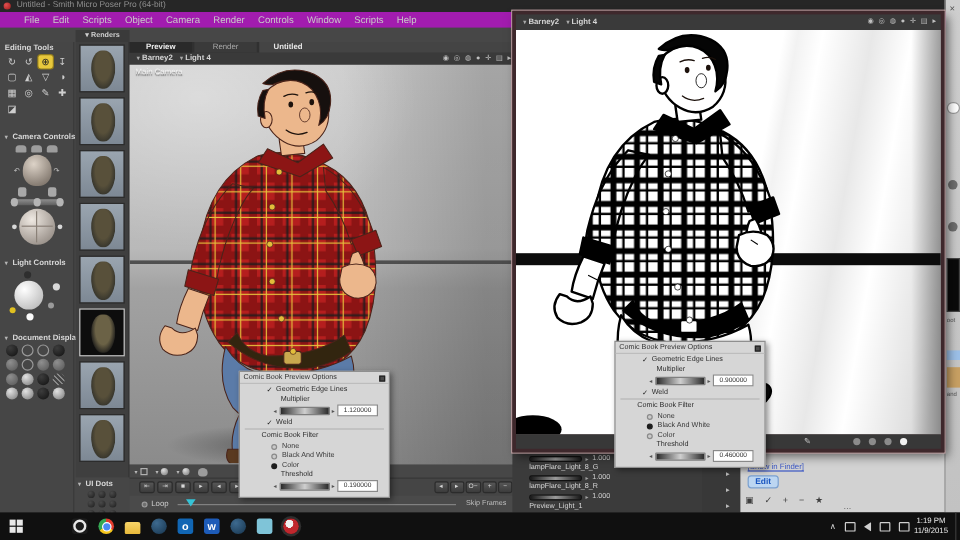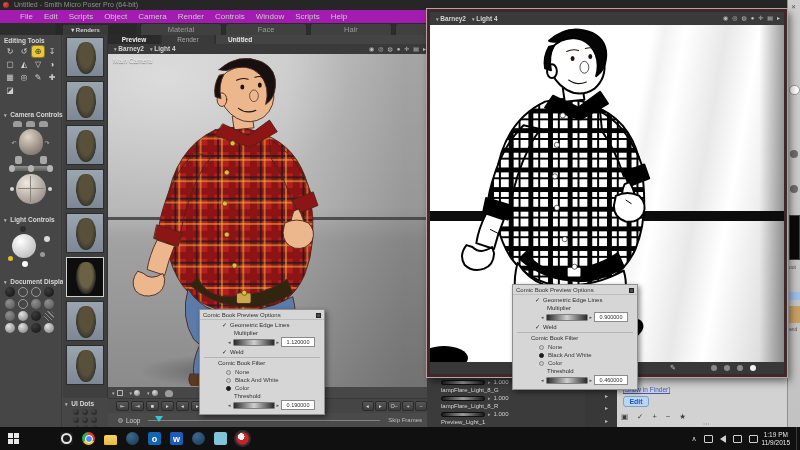--- a/index.html
+++ b/index.html
@@ -227,29 +227,20 @@
     <span>Scripts</span>
     <span>Object</span>
     <span>Camera</span>
     <span>Render</span>
     <span>Controls</span>
     <span>Window</span>
     <span>Scripts</span>
     <span>Help</span>
   </div>
 
-  <div class="abs" id="tabrow">
-    <div class="roomtab active">Pose</div>
-    <div class="roomtab">Material</div>
-    <div class="roomtab">Face</div>
-    <div class="roomtab">Hair</div>
-    <div class="roomtab">Cloth</div>
-    <div class="roomtab">Fitting</div>
-    <div class="roomtab">Setup</div>
-  </div>
 
   <div class="abs" id="sidebar">
     <div class="panelhead">
       <span>Editing Tools</span>
     </div>
     <div id="tools">
       <div class="tool">↻</div>
       <div class="tool">↺</div>
       <div class="tool active">⊕</div>
       <div class="tool">↧</div>

